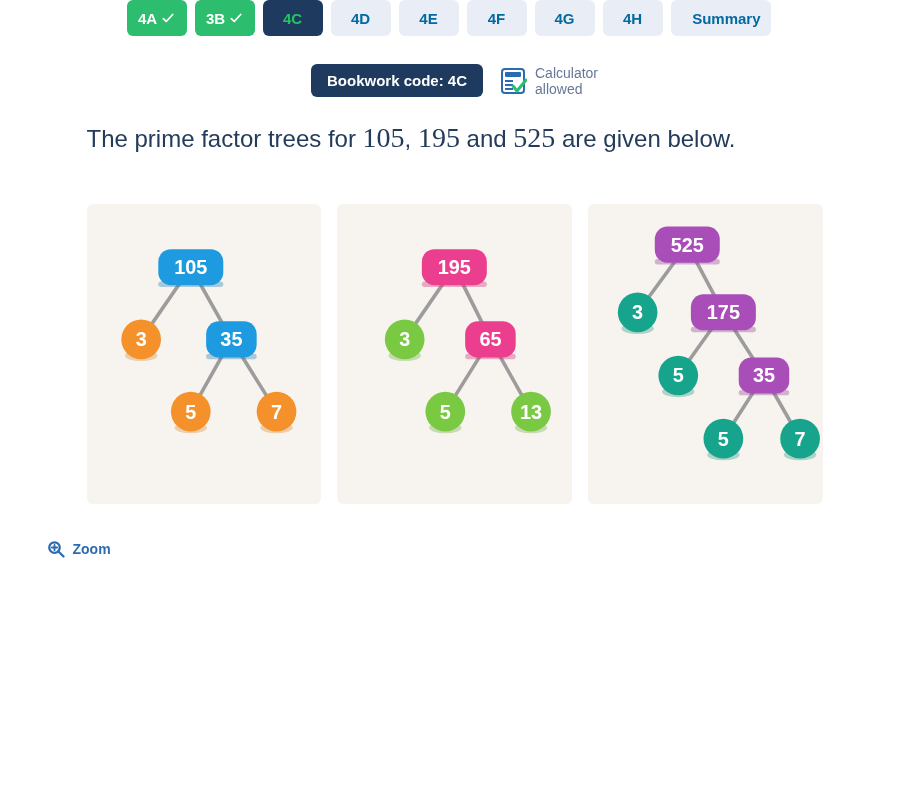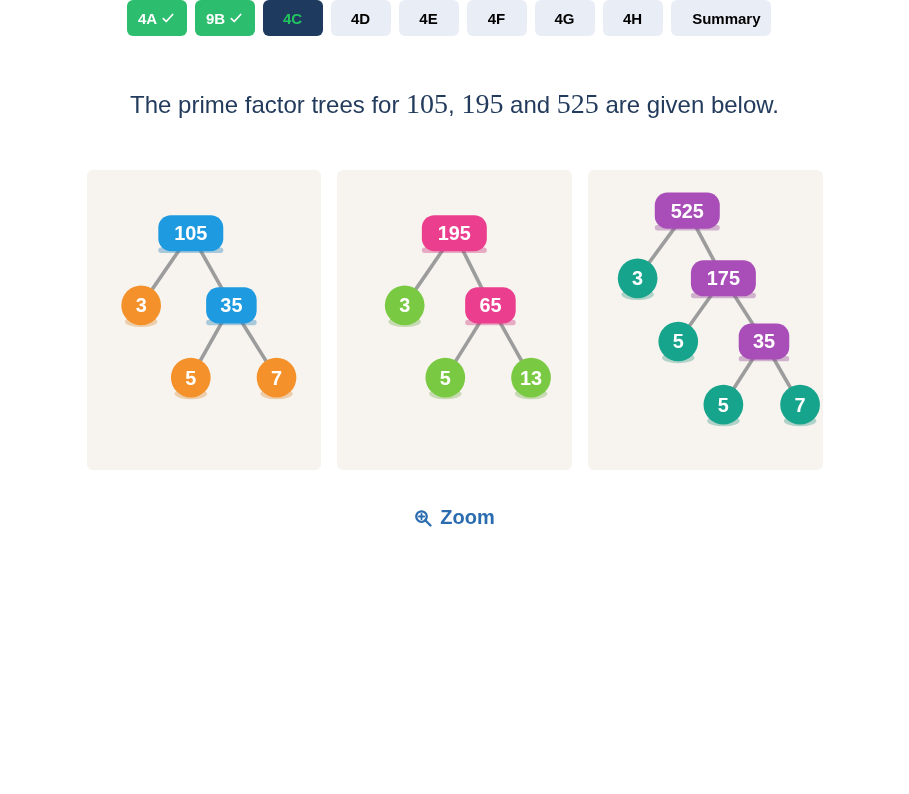--- a/index.html
+++ b/index.html
@@ -9,65 +9,65 @@
     --green:#2dbd6e;
     --pale:#f7f4ef;
     --txt:#233b5c;
   }
   html,body{margin:0;padding:0;font-family:"Segoe UI",Arial,sans-serif;background:#fff;}
   .page{width:816px;margin:0 auto;position:relative;}
 
   
   .tabs{display:flex;gap:8px;padding:0 80px 0 80px;align-items:stretch;}
   .tab{flex:0 0 auto;min-width:60px;height:36px;border-radius:6px;background:var(--light-tab);
-       color:#000000;font-weight:700;font-size:15px;display:flex;align-items:center;justify-content:center;
+       color:#0369a1;font-weight:700;font-size:15px;display:flex;align-items:center;justify-content:center;
        gap:4px;cursor:pointer;padding:0 10px;box-sizing:border-box;}
   .tab.done{background:var(--green);color:#fff;}
   .tab.active{background:var(--navy);color:#22c55e;}
   .tab.summary{min-width:100px;justify-content:flex-end;}
   .check-icon{display:inline-block;}
   .check-icon svg{display:block;}
 
   
   .meta-row{display:flex;justify-content:center;align-items:center;gap:16px;margin-top:28px;}
   .bookwork{background:var(--navy);color:#fff;padding:8px 16px;border-radius:6px;font-weight:600;font-size:15px;}
   .calc{display:flex;align-items:center;gap:8px;color:#667896;font-size:14px;}
   .calc-icon{width:28px;height:28px;border-radius:4px;position:relative;display:flex;align-items:center;justify-content:center;}
 
   
-  .question{text-align:center;color:var(--txt);margin-top:52px;padding:0 40px;}
+  .question{text-align:left;color:var(--txt);margin-top:25px;padding:0 40px;}
   .question .line1{font-size:24px;}
   .question .line2{font-size:24px;margin-top:48px;line-height:1.6;}
   .question .num{font-family:"Cambria Math","Times New Roman",serif;font-size:28px;}
   .question b{font-weight:700;}
 
   
   .trees{display:flex;justify-content:center;gap:16px;margin:50px 40px 0 40px;}
   .tree-card{background:var(--pale);border-radius:6px;width:260px;height:300px;position:relative;overflow:hidden;}
   .tree-svg{position:absolute;inset:0;}
-  .zoom{display:flex;align-items:center;justify-content:center;gap:8px;color:#2b6cb0;font-weight:700;
-        font-size:20px;margin-top:36px;cursor:pointer;}
+  .zoom{display:flex;align-items:center;gap:8px;color:#2b6cb0;font-weight:700;
+        font-size:14px;margin-top:36px;cursor:pointer;}
   .zoom svg{display:block;}
   .node-label{font-family:"Segoe UI",Arial,sans-serif;font-weight:700;fill:#fff;text-anchor:middle;dominant-baseline:central;}
 </style>
 </head>
 <body>
 <div class="page">
 
 <div class="tabs" id="tabs">
       <div class="tab done">
         <span>4A</span>
         <span class="check-icon">
           <svg width="14" height="14" viewBox="0 0 24 24">
             <polyline points="4,13 9,18 20,6" fill="none" stroke="#fff" stroke-width="3" stroke-linecap="round" stroke-linejoin="round"></polyline>
           </svg>
         </span>
       </div>
       <div class="tab done">
-        <span>9B</span>
+        <span>3B</span>
         <span class="check-icon">
           <svg width="14" height="14" viewBox="0 0 24 24">
             <polyline points="4,13 9,18 20,6" fill="none" stroke="#fff" stroke-width="3" stroke-linecap="round" stroke-linejoin="round"></polyline>
           </svg>
         </span>
       </div>
       <div class="tab active">
         <span>4C</span>
       </div>
       <div class="tab">
@@ -83,20 +83,39 @@
         <span>4G</span>
       </div>
       <div class="tab">
         <span>4H</span>
       </div>
       <div class="tab summary">
         <span>Summary</span>
       </div>
     </div>
 
+<div class="meta-row">
+  <div class="bookwork">Bookwork code: 4C</div>
+  <div class="calc">
+    <span class="calc-icon">
+      <svg width="28" height="28" viewBox="0 0 28 28">
+        <rect x="3" y="2" width="22" height="24" rx="3" fill="none" stroke="#2b6cb0" stroke-width="2"></rect>
+        <rect x="6" y="5" width="16" height="5" rx="1" fill="#2b6cb0"></rect>
+        <line x1="6" y1="14" x2="14" y2="14" stroke="#2b6cb0" stroke-width="2"></line>
+        <line x1="6" y1="18" x2="14" y2="18" stroke="#2b6cb0" stroke-width="2"></line>
+        <line x1="6" y1="22" x2="14" y2="22" stroke="#2b6cb0" stroke-width="2"></line>
+        <polyline points="14,19 18,24 27,13" fill="none" stroke="#2dbd6e" stroke-width="3" stroke-linecap="round" stroke-linejoin="round"></polyline>
+      </svg>
+    </span>
+    <span>
+      <span>Calculator</span><br>
+      <span>allowed</span>
+    </span>
+  </div>
+</div>
 
 <div class="question">
   <div class="line1">
     <span>The prime factor trees for </span><span class="num">105</span><span>, </span><span class="num">195</span><span> and </span><span class="num">525</span><span> are given below.</span>
   </div>
 </div>
 
 <div class="trees" id="trees">
       <div class="tree-card">
         <svg class="tree-svg" viewBox="0 0 260 300">

